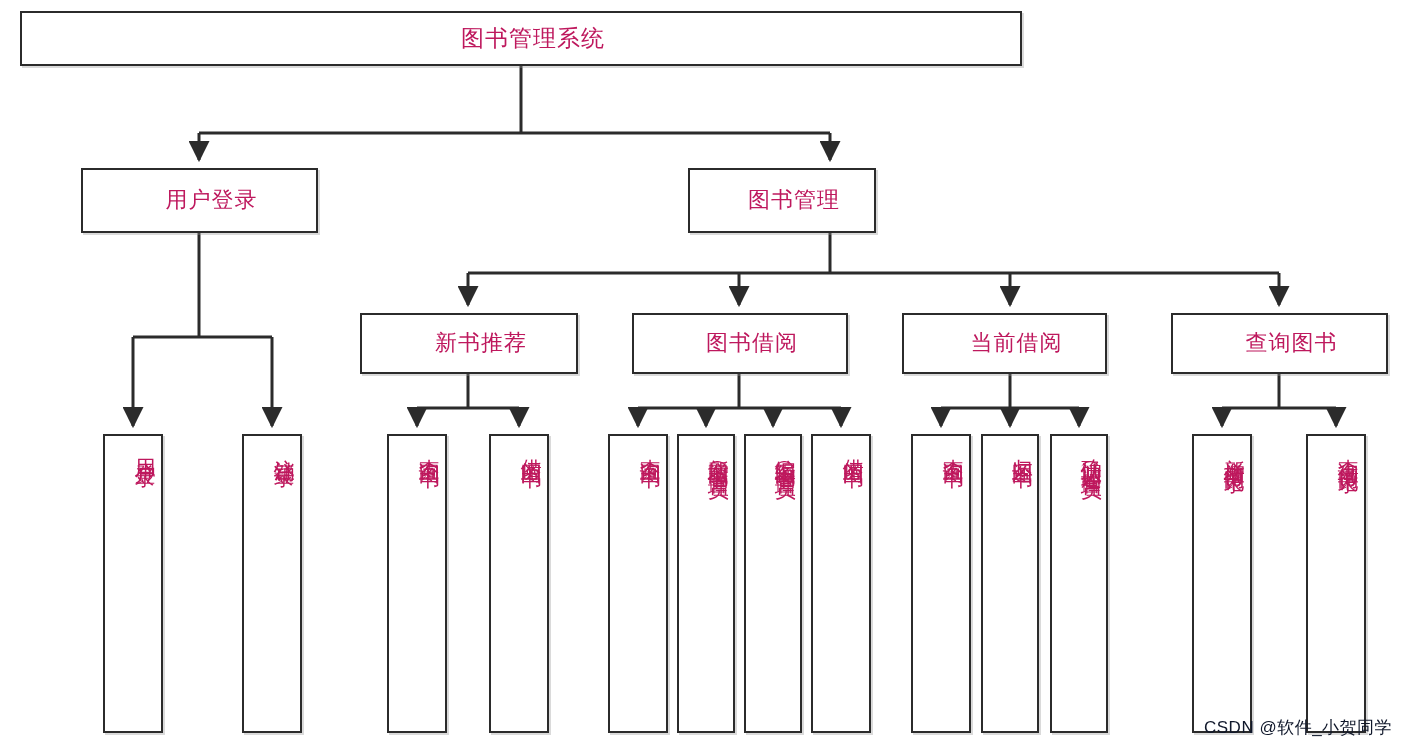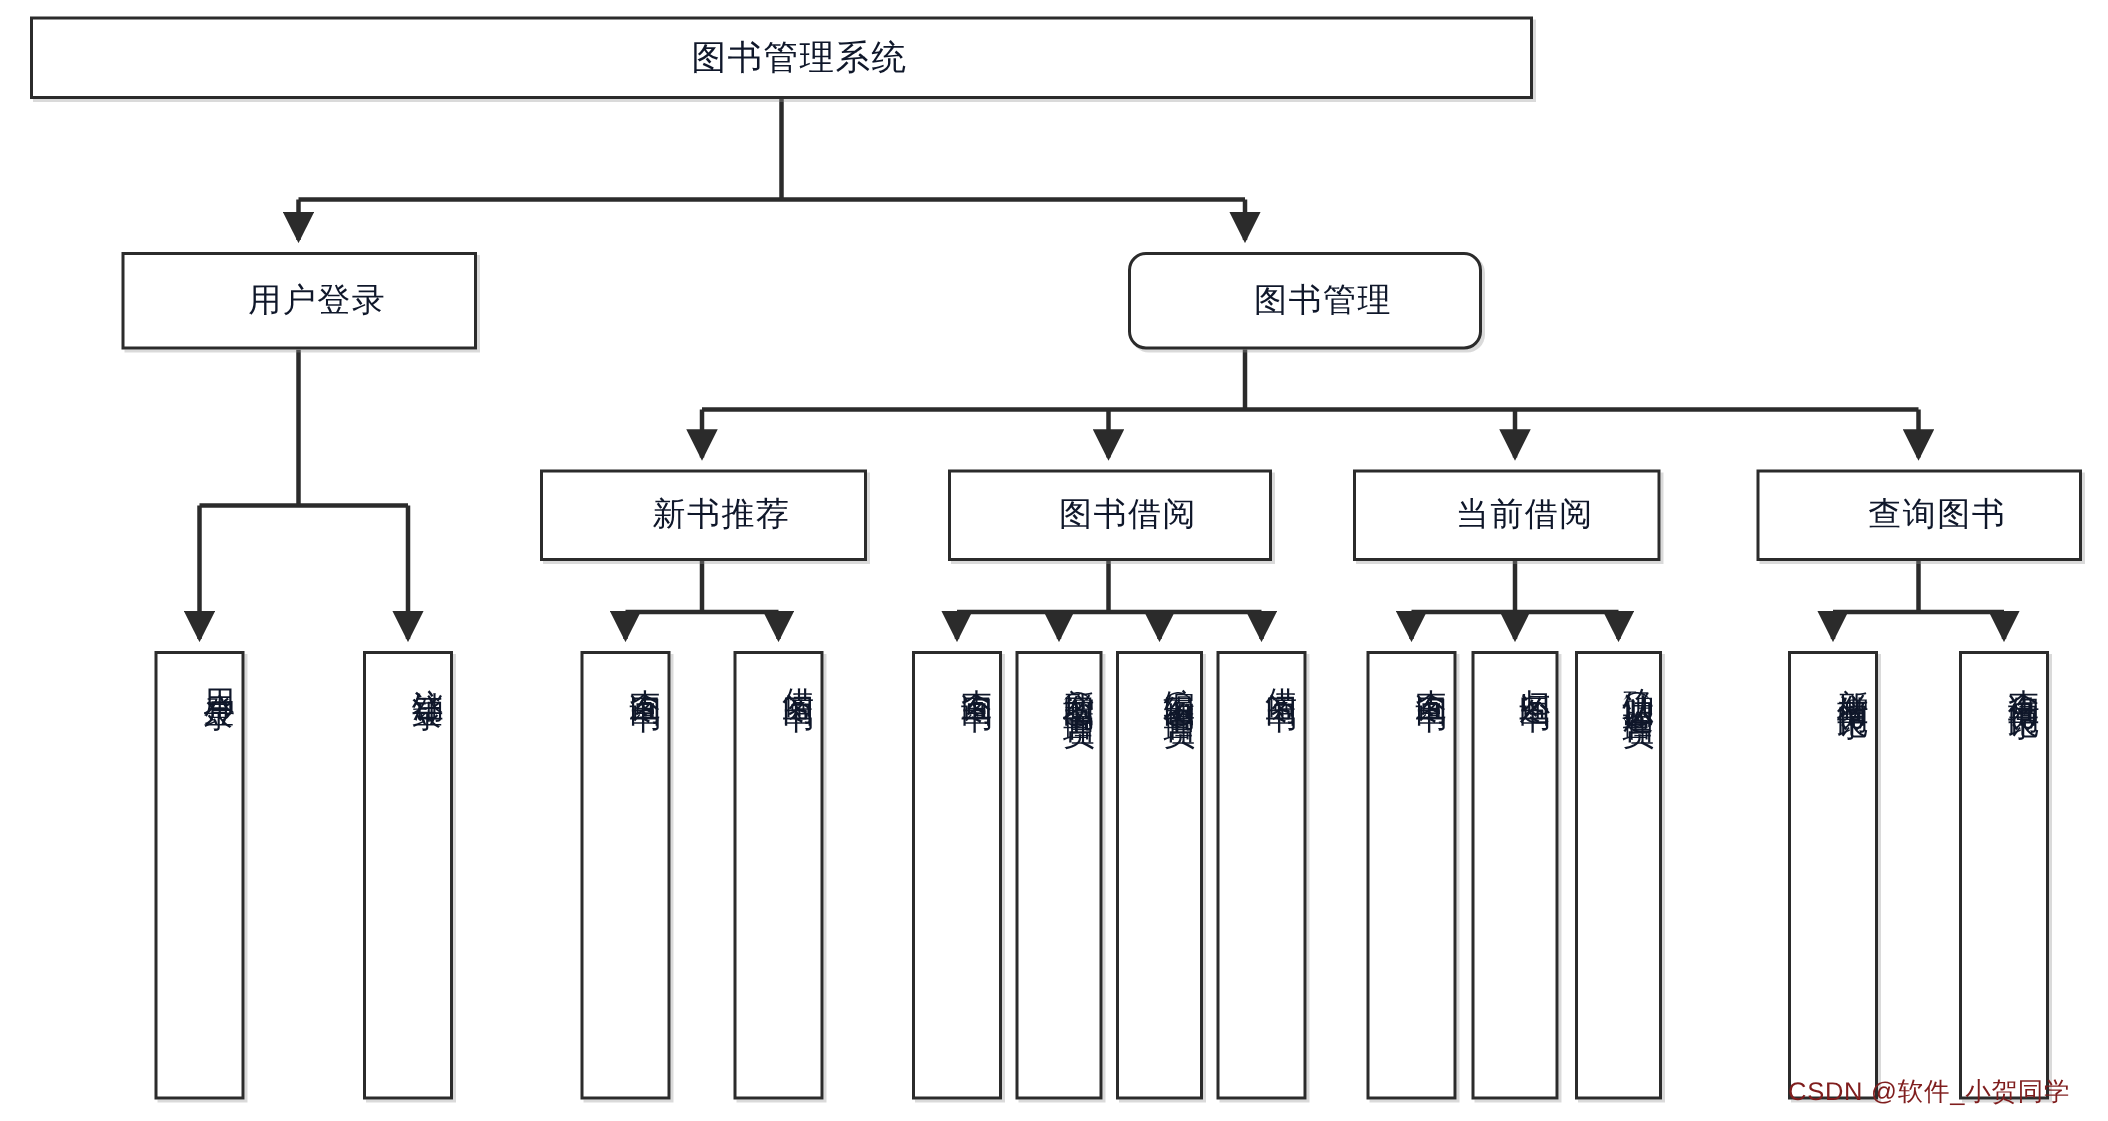--- a/index.html
+++ b/index.html
@@ -26,21 +26,21 @@
     pointer-events: none;
   }
   .node {
     position: absolute;
     box-sizing: border-box;
     border: 2.5px solid #2b2b2b;
     background: #ffffff;
     display: flex;
     align-items: center;
     justify-content: center;
-    color: #0f172a;
+    color: #be185d;
     box-shadow: 2px 2px 0 rgba(150,150,150,0.35);
     padding-left: 24px;
   }
   .node.h {
     font-size: 22px;
     letter-spacing: 1px;
     line-height: 1.2;
   }
   .node.root {
     font-size: 23px;
@@ -59,24 +59,25 @@
   .node.v .vtext {
     writing-mode: vertical-rl;
     text-orientation: upright;
     white-space: normal;
     display: block;
     text-align: center;
   }
   .watermark {
     position: absolute;
     font-size: 17px;
-    color: #7f1d1d;
+    color: #0f172a;
     letter-spacing: 0.5px;
     white-space: nowrap;
     user-select: none;
+    margin-left: 12px;
   }
 </style>
 </head>
 <body>
 
 <div id="canvas">
 
   <svg id="edges" viewBox="0 0 1405 747" xmlns="http://www.w3.org/2000/svg">
     <defs>
       <marker id="arrow" viewBox="0 0 10 10" refX="9" refY="5" markerWidth="7" markerHeight="7" orient="auto-start-reverse">
@@ -127,21 +128,21 @@
     </g>
   </svg>
 
   <div class="node h root" style="left:20px; top:11px; width:1002px; height:55px;">
     <span>图书管理系统</span>
   </div>
 
   <div class="node h" style="left:81px; top:168px; width:237px; height:65px;">
     <span>用户登录</span>
   </div>
-  <div class="node h" style="left:752px; top:168px; width:236px; height:65px;border-radius:12px;">
+  <div class="node h" style="left:688px; top:168px; width:188px; height:65px;">
     <span>图书管理</span>
   </div>
 
   <div class="node h" style="left:632px; top:313px; width:216px; height:61px;">
     <span>图书借阅</span>
   </div>
   <div class="node h" style="left:360px; top:313px; width:218px; height:61px;">
     <span>新书推荐</span>
   </div>
   <div class="node h" style="left:902px; top:313px; width:205px; height:61px;">

